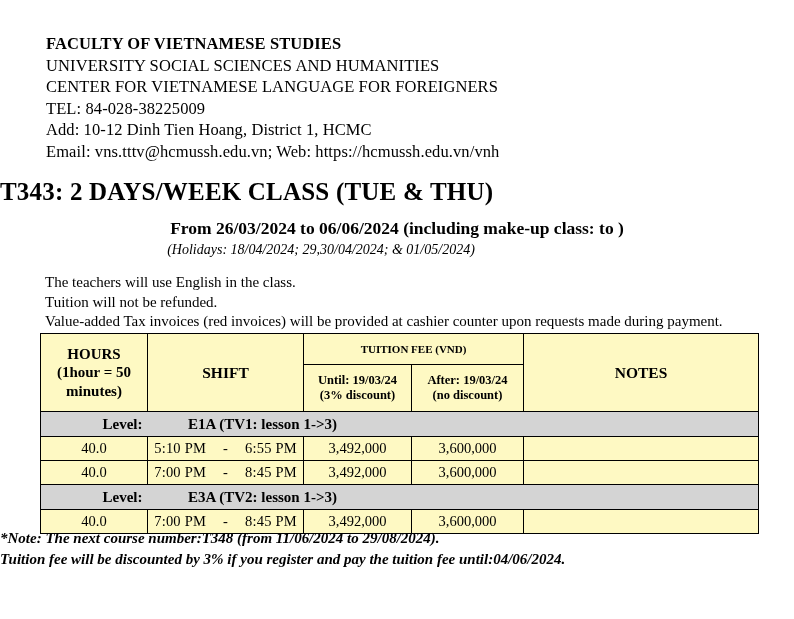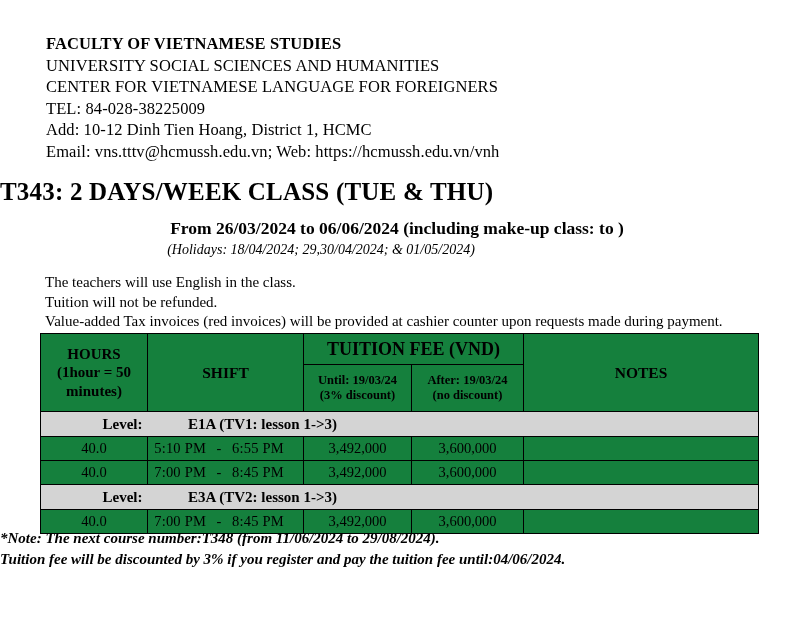--- a/index.html
+++ b/index.html
@@ -93,42 +93,42 @@
     width: 718px;
     border-collapse: collapse;
     table-layout: fixed;
   }
   .sched-table td, .sched-table th {
     border: 1.6px solid #000000;
     padding: 0;
     font-size: 14px;
     text-align: center;
     vertical-align: middle;
-    background: #15803d;
+    background: #fef9c3;
   }
   .col-hours   { width: 107px; }
   .col-shift   { width: 156px; }
   .col-until   { width: 108px; }
   .col-after   { width: 112px; }
   .col-notes   { width: 235px; }
 
   th.hdr-cell {
     font-weight: bold;
     font-size: 15.5px;
     height: 38px;
     padding: 2px 3px;
     line-height: 18px;
   }
   th.hdr-hours {
     line-height: 18.5px;
     font-size: 15px;
     padding: 3px 6px;
   }
   th.hdr-fee {
-    font-size: 18px;
+    font-size: 11px;
     height: 26px;
     margin-top: 12px;
   }
   th.hdr-subfee {
     font-size: 12.5px;
     font-weight: bold;
     line-height: 15.5px;
     height: 42px;
     padding: 2px 2px;
   }
@@ -162,21 +162,21 @@
   tr.data-row td {
     height: 23px;
     font-size: 14.5px;
   }
   .shift-cell {
     font-size: 14.5px;
     letter-spacing: 0.2px;
   }
   .shift-inner {
     display: flex;
-    justify-content: flex-start;
+    justify-content: space-between;
     align-items: center;
     gap: 0px;
   }
   .shift-start { display: inline-block; width: 58px; text-align: right; }
   .shift-dash  { display: inline-block; width: 26px; text-align: center; }
   .shift-end   { display: inline-block; width: 58px; text-align: left; }
 
   
   .footnotes {
     position: absolute;

